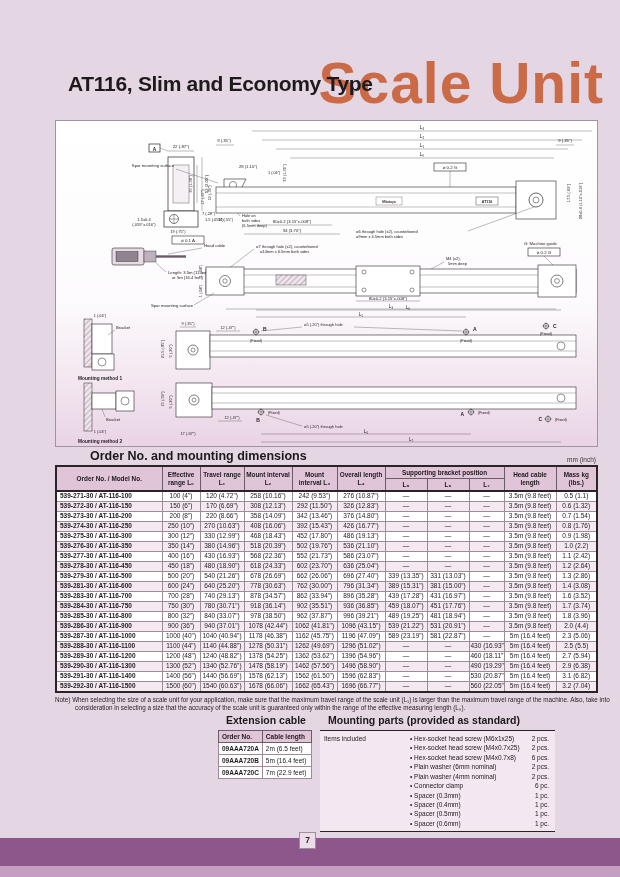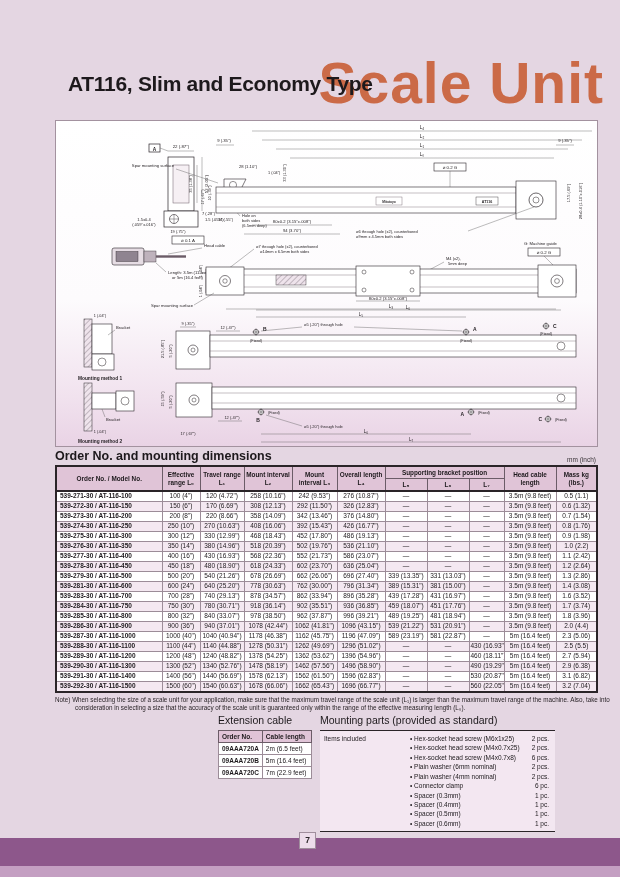--- a/index.html
+++ b/index.html
@@ -10,38 +10,38 @@
   }
   .page-title{position:absolute;left:68px;top:58px;font-size:21px;font-weight:bold;z-index:3;letter-spacing:-0.3px;}
   .watermark{position:absolute;right:16px;top:50px;font-size:57px;font-weight:bold;color:#c2410c;opacity:0.72;z-index:2;letter-spacing:1px;white-space:nowrap;}
   .panel{
     position:absolute;left:55px;top:120px;width:541px;height:325px;z-index:1;
     background:linear-gradient(180deg,#ffffff 0%,#fdfbfd 55%,#f1e2ee 85%,#e9d3e5 100%);
     border:1px solid #a3929f;
   }
   svg text{font-family:"Liberation Sans",sans-serif;fill:#221e21;}
   .order-section{position:absolute;left:55px;top:449px;width:541px;z-index:1;}
-  .order-head{display:flex;justify-content:space-between;align-items:flex-end;}
+  .order-head{display:flex;justify-content:space-between;align-items:flex-end;margin-left:35px;}
   .order-title{font-size:12.5px;font-weight:bold;}
   .units-note{font-size:6.5px;color:#3a3438;}
   table.order{border-collapse:collapse;width:541px;table-layout:fixed;margin-top:2px;border:2px solid #2a2428;}
   table.order th{
     background:#e0c4d7;border:1px solid #6b5c67;font-weight:bold;font-size:6.4px;
     padding:0 1px;line-height:1.1;height:11px;text-align:center;
   }
   table.order thead{border-bottom:2px solid #2a2428;}
   table.order td{
     border:1px solid #9c8c98;font-size:6.5px;text-align:center;padding:0 1px;
     height:9px;line-height:1;background:#ffffff;white-space:nowrap;overflow:hidden;
   }
   table.order tbody tr:nth-child(even) td{background:#f4e8f1;}
   table.order td.model{text-align:left;font-weight:bold;padding-left:3px;}
   .note-text{font-size:6.3px;line-height:1.2;margin-top:3px;width:541px;padding-left:20px;text-indent:-20px;color:#2a2428;}
   .ext-section{position:absolute;left:218px;top:714px;width:96px;z-index:1;}
-  .sub-title{font-size:10.5px;font-weight:normal;margin:0 0 4px 0;}
+  .sub-title{font-size:10.5px;font-weight:bold;margin:0 0 4px 8px;}
   table.ext{border-collapse:collapse;width:94px;border:1.5px solid #2a2428;}
   table.ext th{background:#e0c4d7;border:1px solid #6b5c67;font-size:6.5px;font-weight:bold;text-align:left;padding:1px 3px;height:9px;}
   table.ext td{border:1px solid #9c8c98;font-size:6.5px;text-align:left;padding:1px 3px;height:9px;background:#fff;white-space:nowrap;}
   table.ext td.ord{font-weight:bold;}
   .mp-section{position:absolute;left:320px;top:714px;width:235px;z-index:1;}
   .mp-box{border-top:1.5px solid #2a2428;border-bottom:1.5px solid #2a2428;background:#f3e7f1;display:flex;padding:3px 4px 3px 4px;}
   .mp-label{width:86px;font-size:6.5px;padding-top:1px;}
   .mp-items{flex:1;}
   .mp-row{display:flex;justify-content:space-between;font-size:6.5px;line-height:1.45;}
   .mp-name::before{content:"• ";}

